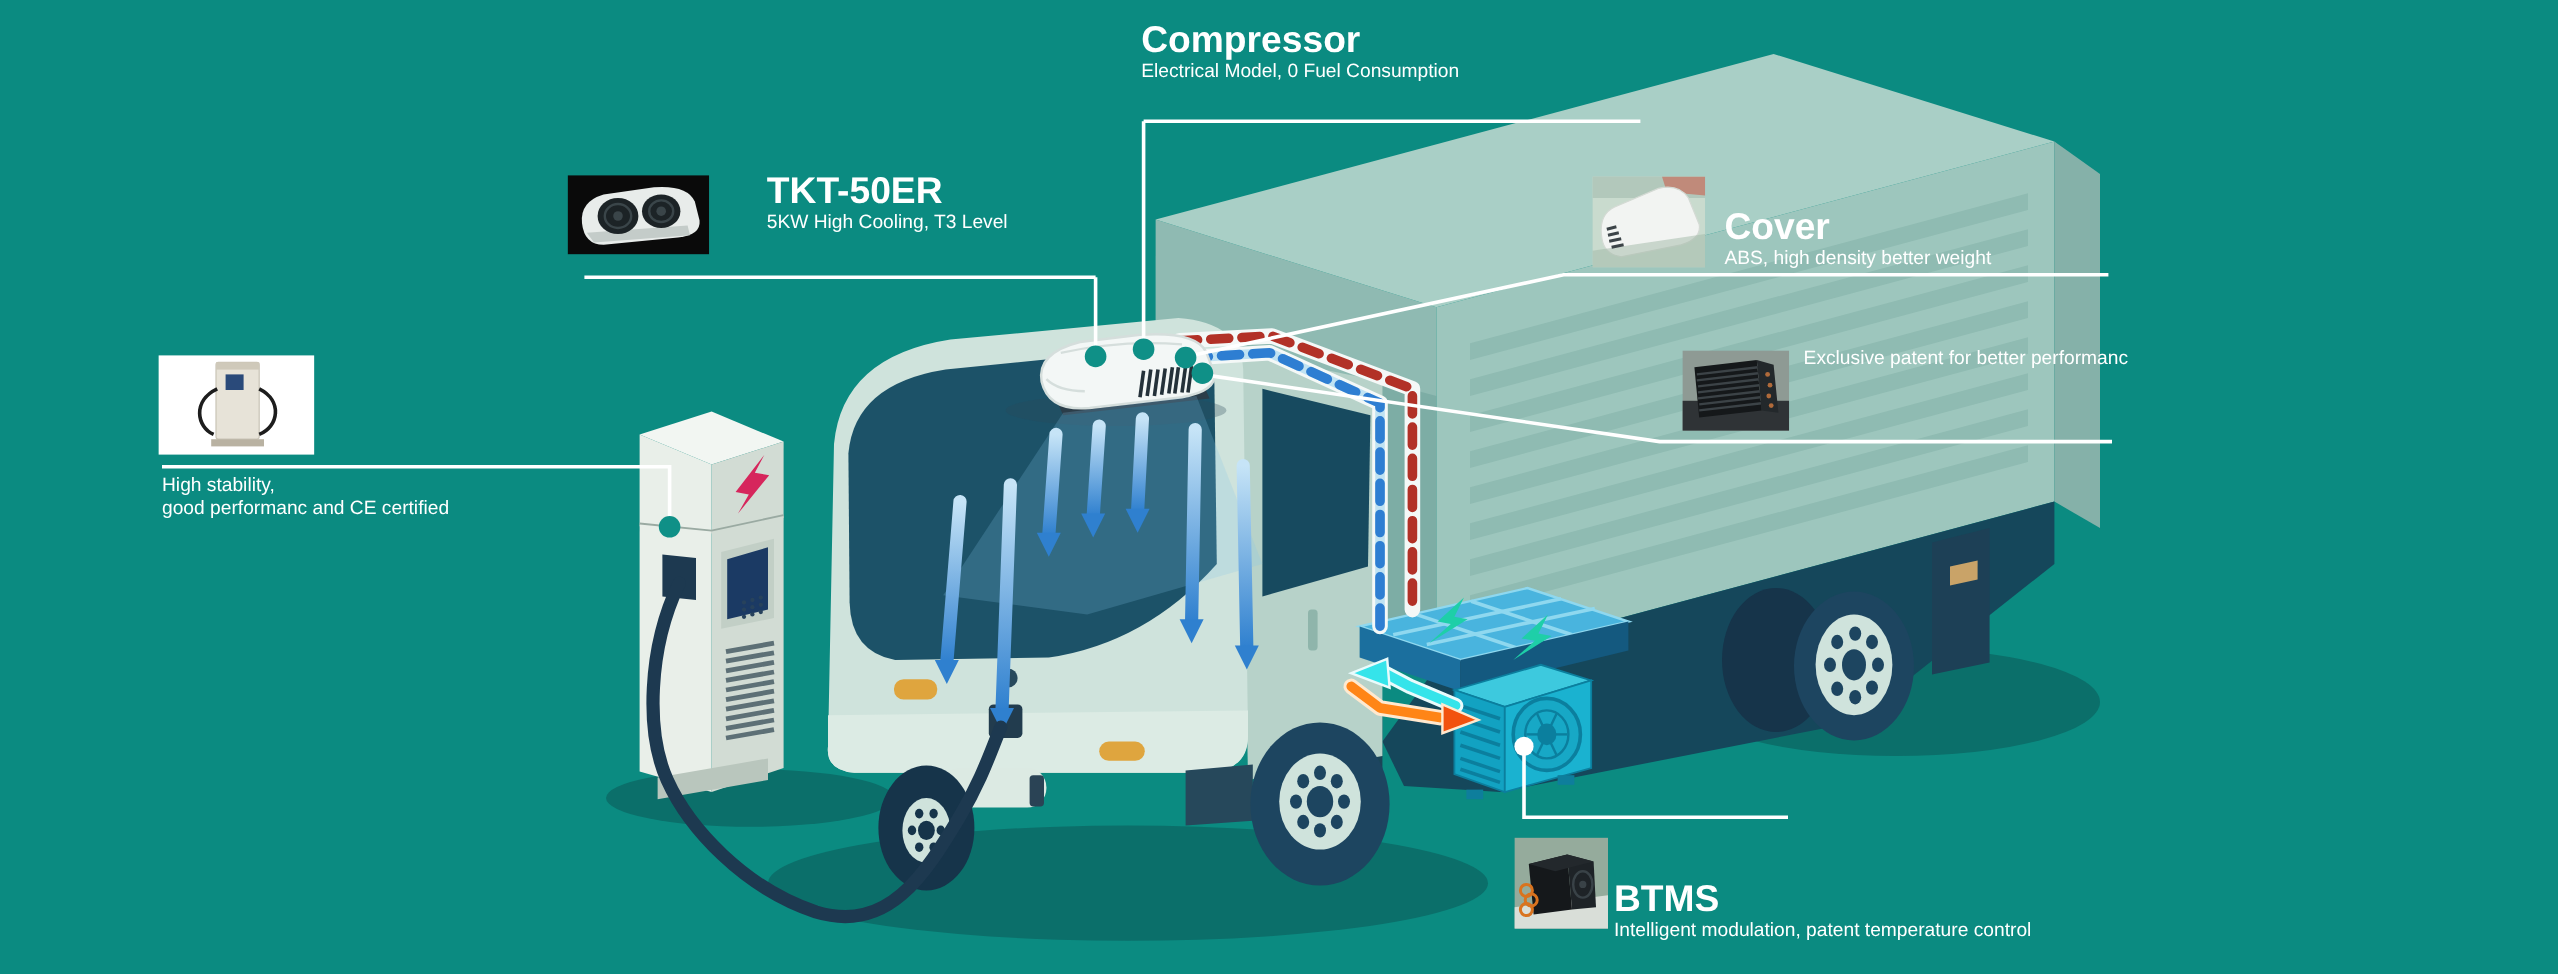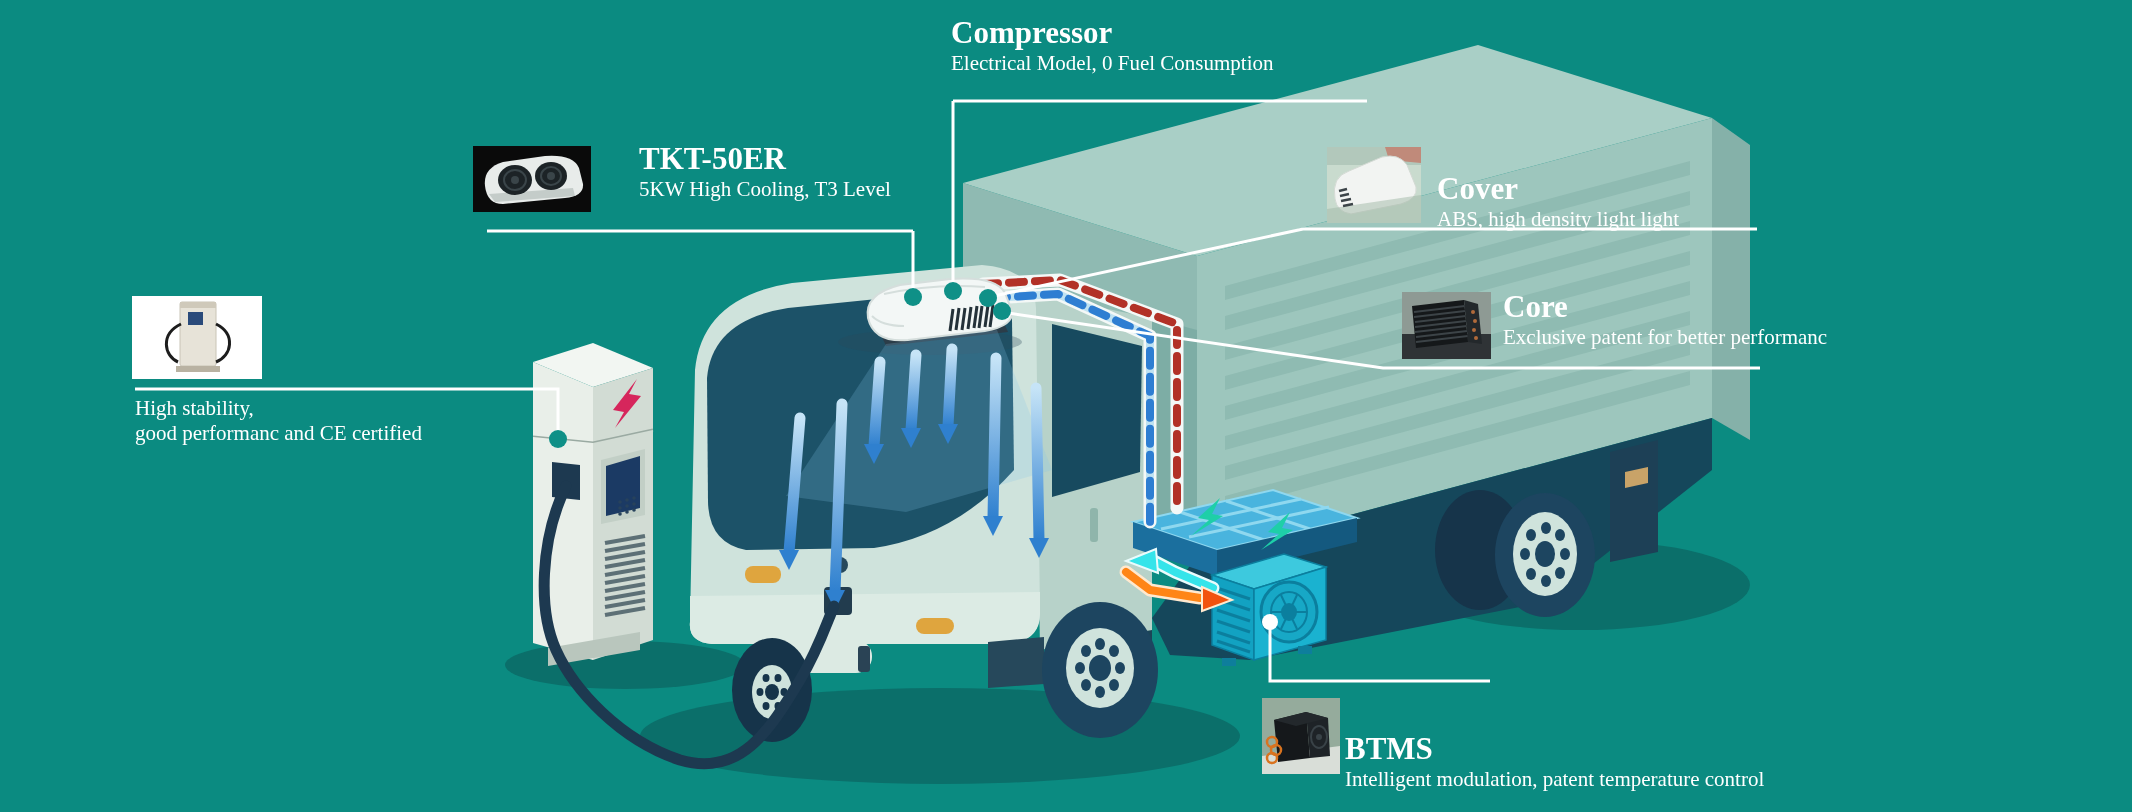--- a/index.html
+++ b/index.html
@@ -1,23 +1,23 @@
 <!DOCTYPE html>
 <html><head>
 <meta charset="utf-8">
 <style>
   html,body{margin:0;padding:0;background:#033;}
   #stage{
     position:relative;width:2132px;height:812px;overflow:hidden;
-    font-family:Liberation Serif, serif;background:#0b8b81;
+    font-family:Liberation Sans, sans-serif;background:#0b8b81;
   }
   .art{position:absolute;left:0;top:0;width:2132px;height:812px;}
   .callout{position:absolute;color:#fff;}
   .c-title{font-size:31px;font-weight:bold;line-height:1.12;white-space:nowrap;}
-  .c-sub{font-size:21px;line-height:1.18;white-space:nowrap;}
+  .c-sub{font-size:16px;line-height:1.18;white-space:nowrap;}
   .thumb{position:absolute;display:block;}
 </style>
 </head>
 <body>
 
 <div id="stage" style="background-color: rgb(11, 139, 129);">
 
   <svg class="art" viewBox="0 0 2132 812" preserveAspectRatio="none">
     <defs>
       <linearGradient id="ag" x1="0" y1="0" x2="0" y2="1">
@@ -298,21 +298,21 @@
     <path d="M 0 62 L 94 48 L 94 76 L 0 76 Z" fill="#9fb8a6" opacity="0.5"></path>
     <g stroke="#3c4448" stroke-width="2.5">
       <line x1="12" y1="44" x2="20" y2="42"></line>
         <line x1="13" y1="49" x2="22" y2="47"></line>
       <line x1="14" y1="54" x2="24" y2="52"></line>
         <line x1="16" y1="59" x2="26" y2="57"></line>
     </g>
   </svg>
   <div class="callout" style="left:1437px;top:148px;margin-top:24px;">
     <div class="c-title">Cover</div>
-    <div class="c-sub">ABS, high density light light</div>
+    <div class="c-sub">ABS, high density better weight</div>
   </div>
 
   <svg class="thumb" style="left:1402px;top:292px;" width="89" height="67" viewBox="0 0 89 67">
     <rect width="89" height="67" fill="#8e9a94"></rect>
     <rect y="42" width="89" height="25" fill="#2f3336"></rect>
     <polygon points="10,14 62,8 66,50 14,56" fill="#15181a"></polygon>
     <g stroke="#3c4347" stroke-width="2">
       <line x1="12" y1="20" x2="63" y2="14"></line>
         <line x1="12" y1="25" x2="63" y2="19"></line>
       <line x1="13" y1="30" x2="64" y2="24"></line>
@@ -323,21 +323,20 @@
     </g>
     <polygon points="62,8 76,12 80,52 66,50" fill="#23282b"></polygon>
     <g fill="#b06a3a">
       <circle cx="71" cy="20" r="2"></circle>
         <circle cx="73" cy="29" r="2"></circle>
       <circle cx="72" cy="38" r="2"></circle>
         <circle cx="74" cy="46" r="2"></circle>
     </g>
   </svg>
   <div class="callout" style="left:1503px;top:290px;">
-    <div class="c-title">Core</div>
     <div class="c-sub">Exclusive patent for better performanc</div>
   </div>
 
   <svg class="thumb" style="left:132px;top:296px;" width="130" height="83" viewBox="0 0 130 83">
     <rect width="130" height="83" fill="#ffffff"></rect>
     <rect x="48" y="6" width="36" height="64" rx="2" fill="#e7e3d8" stroke="#c9c4b6"></rect>
     <rect x="48" y="6" width="36" height="6" fill="#cfc9ba"></rect>
     <rect x="56" y="16" width="15" height="13" fill="#2a4a7a"></rect>
     <path d="M 49 28 C 28 38 32 60 46 66" stroke="#1d1d1d" stroke-width="3" fill="none"></path>
     <path d="M 84 28 C 104 38 100 60 84 66" stroke="#1d1d1d" stroke-width="3" fill="none"></path>

